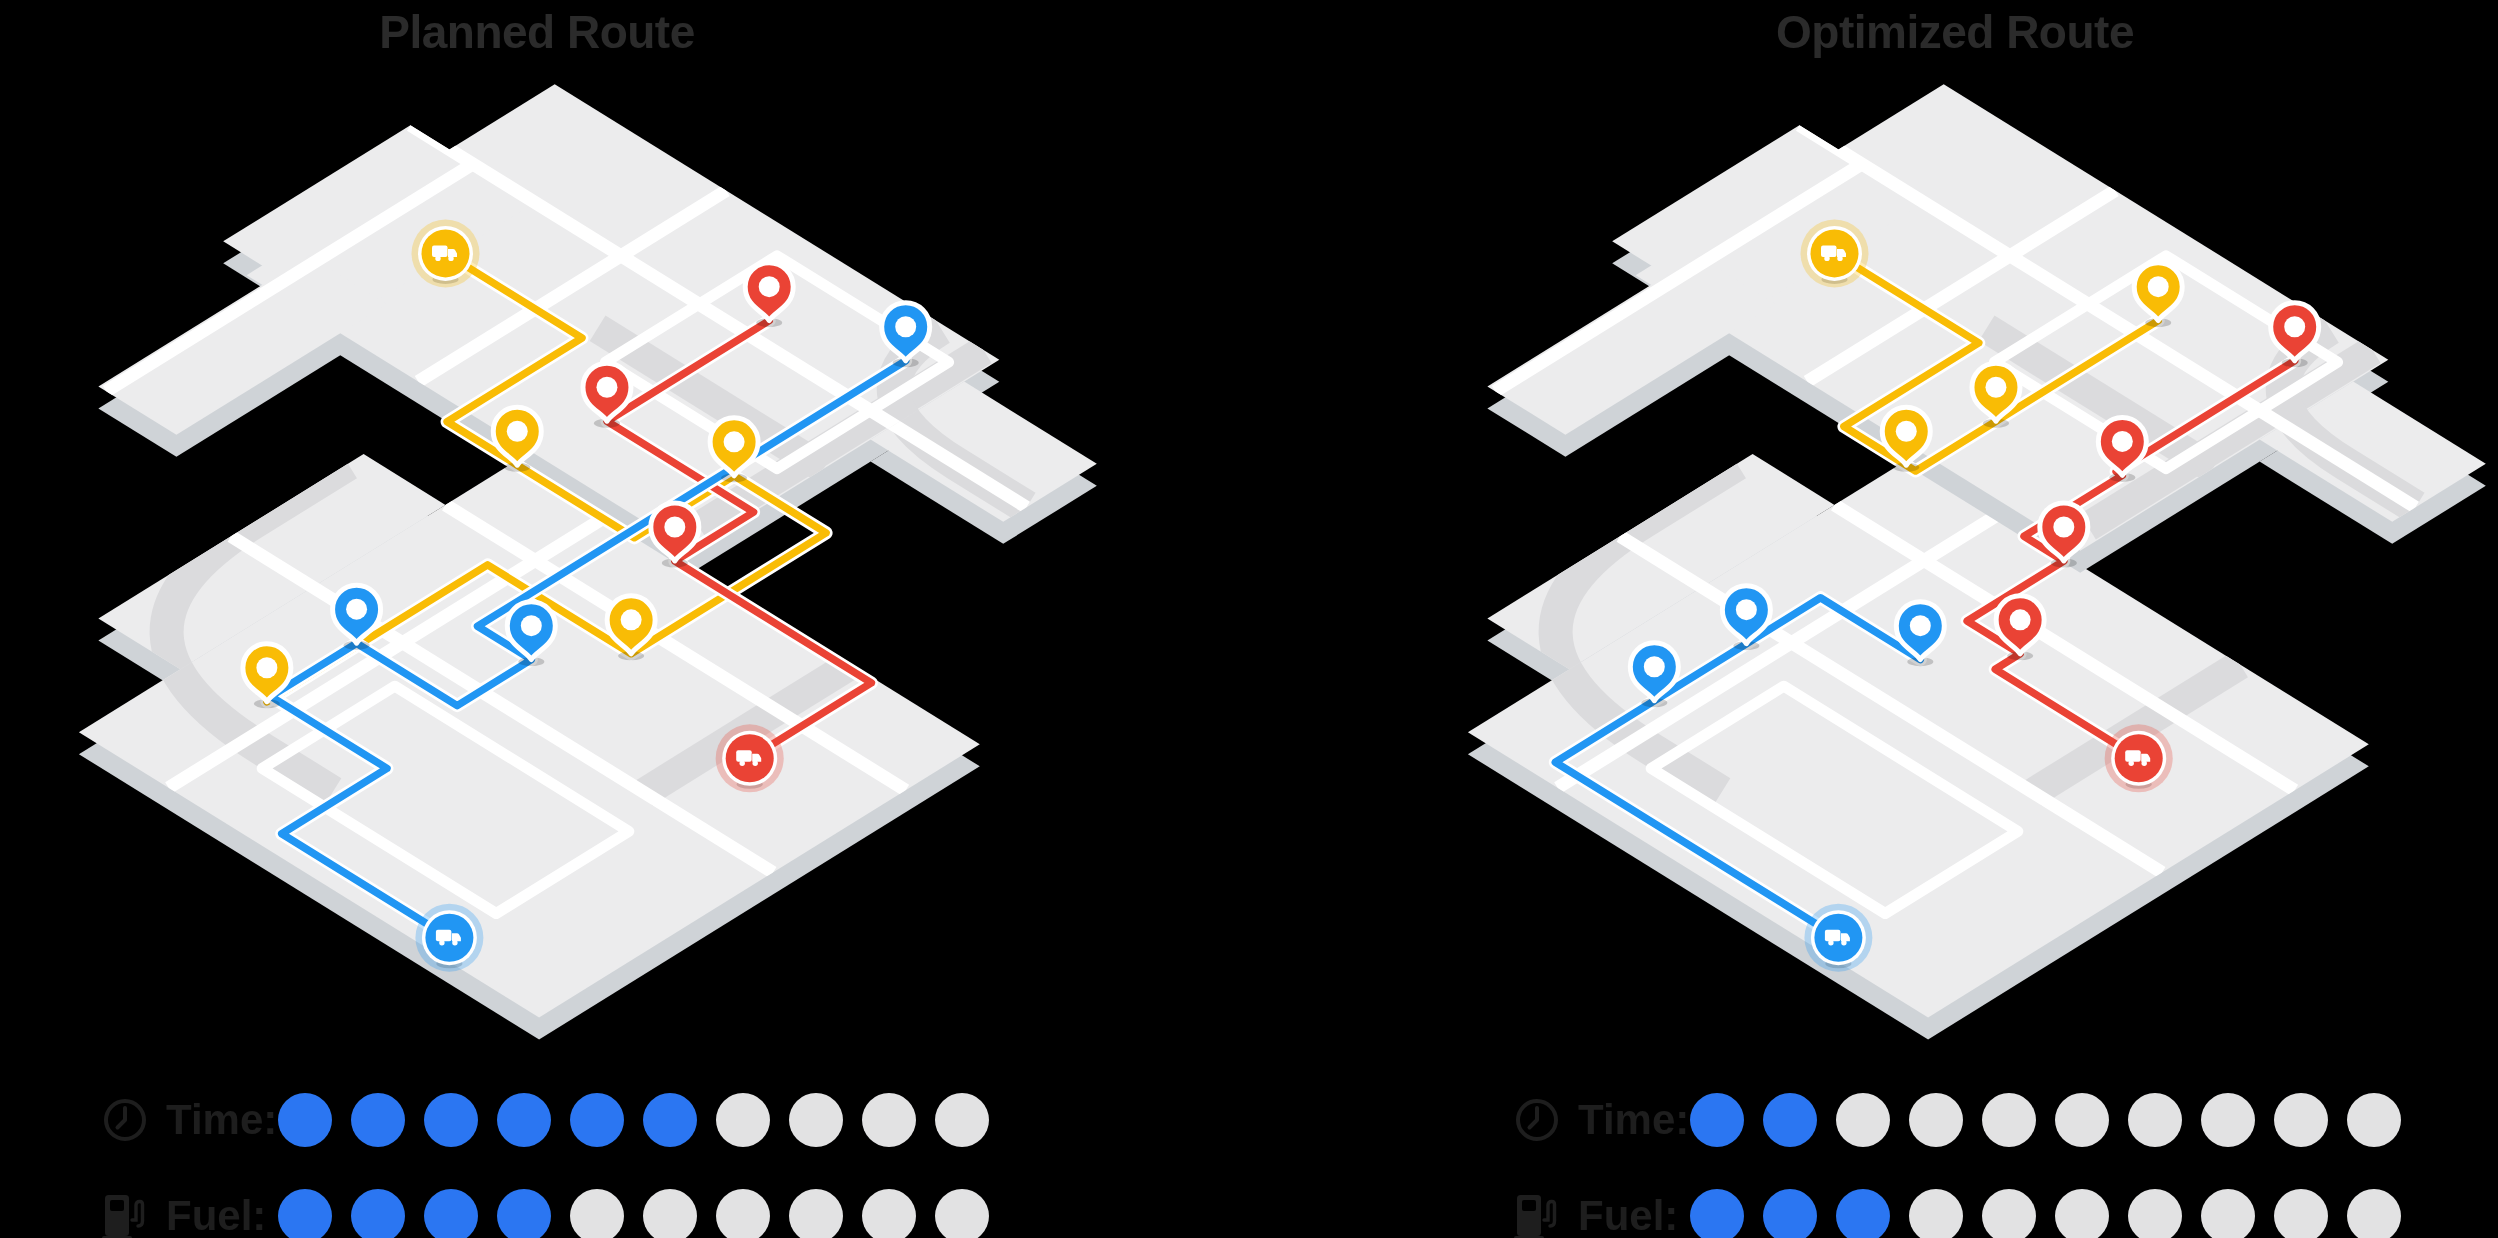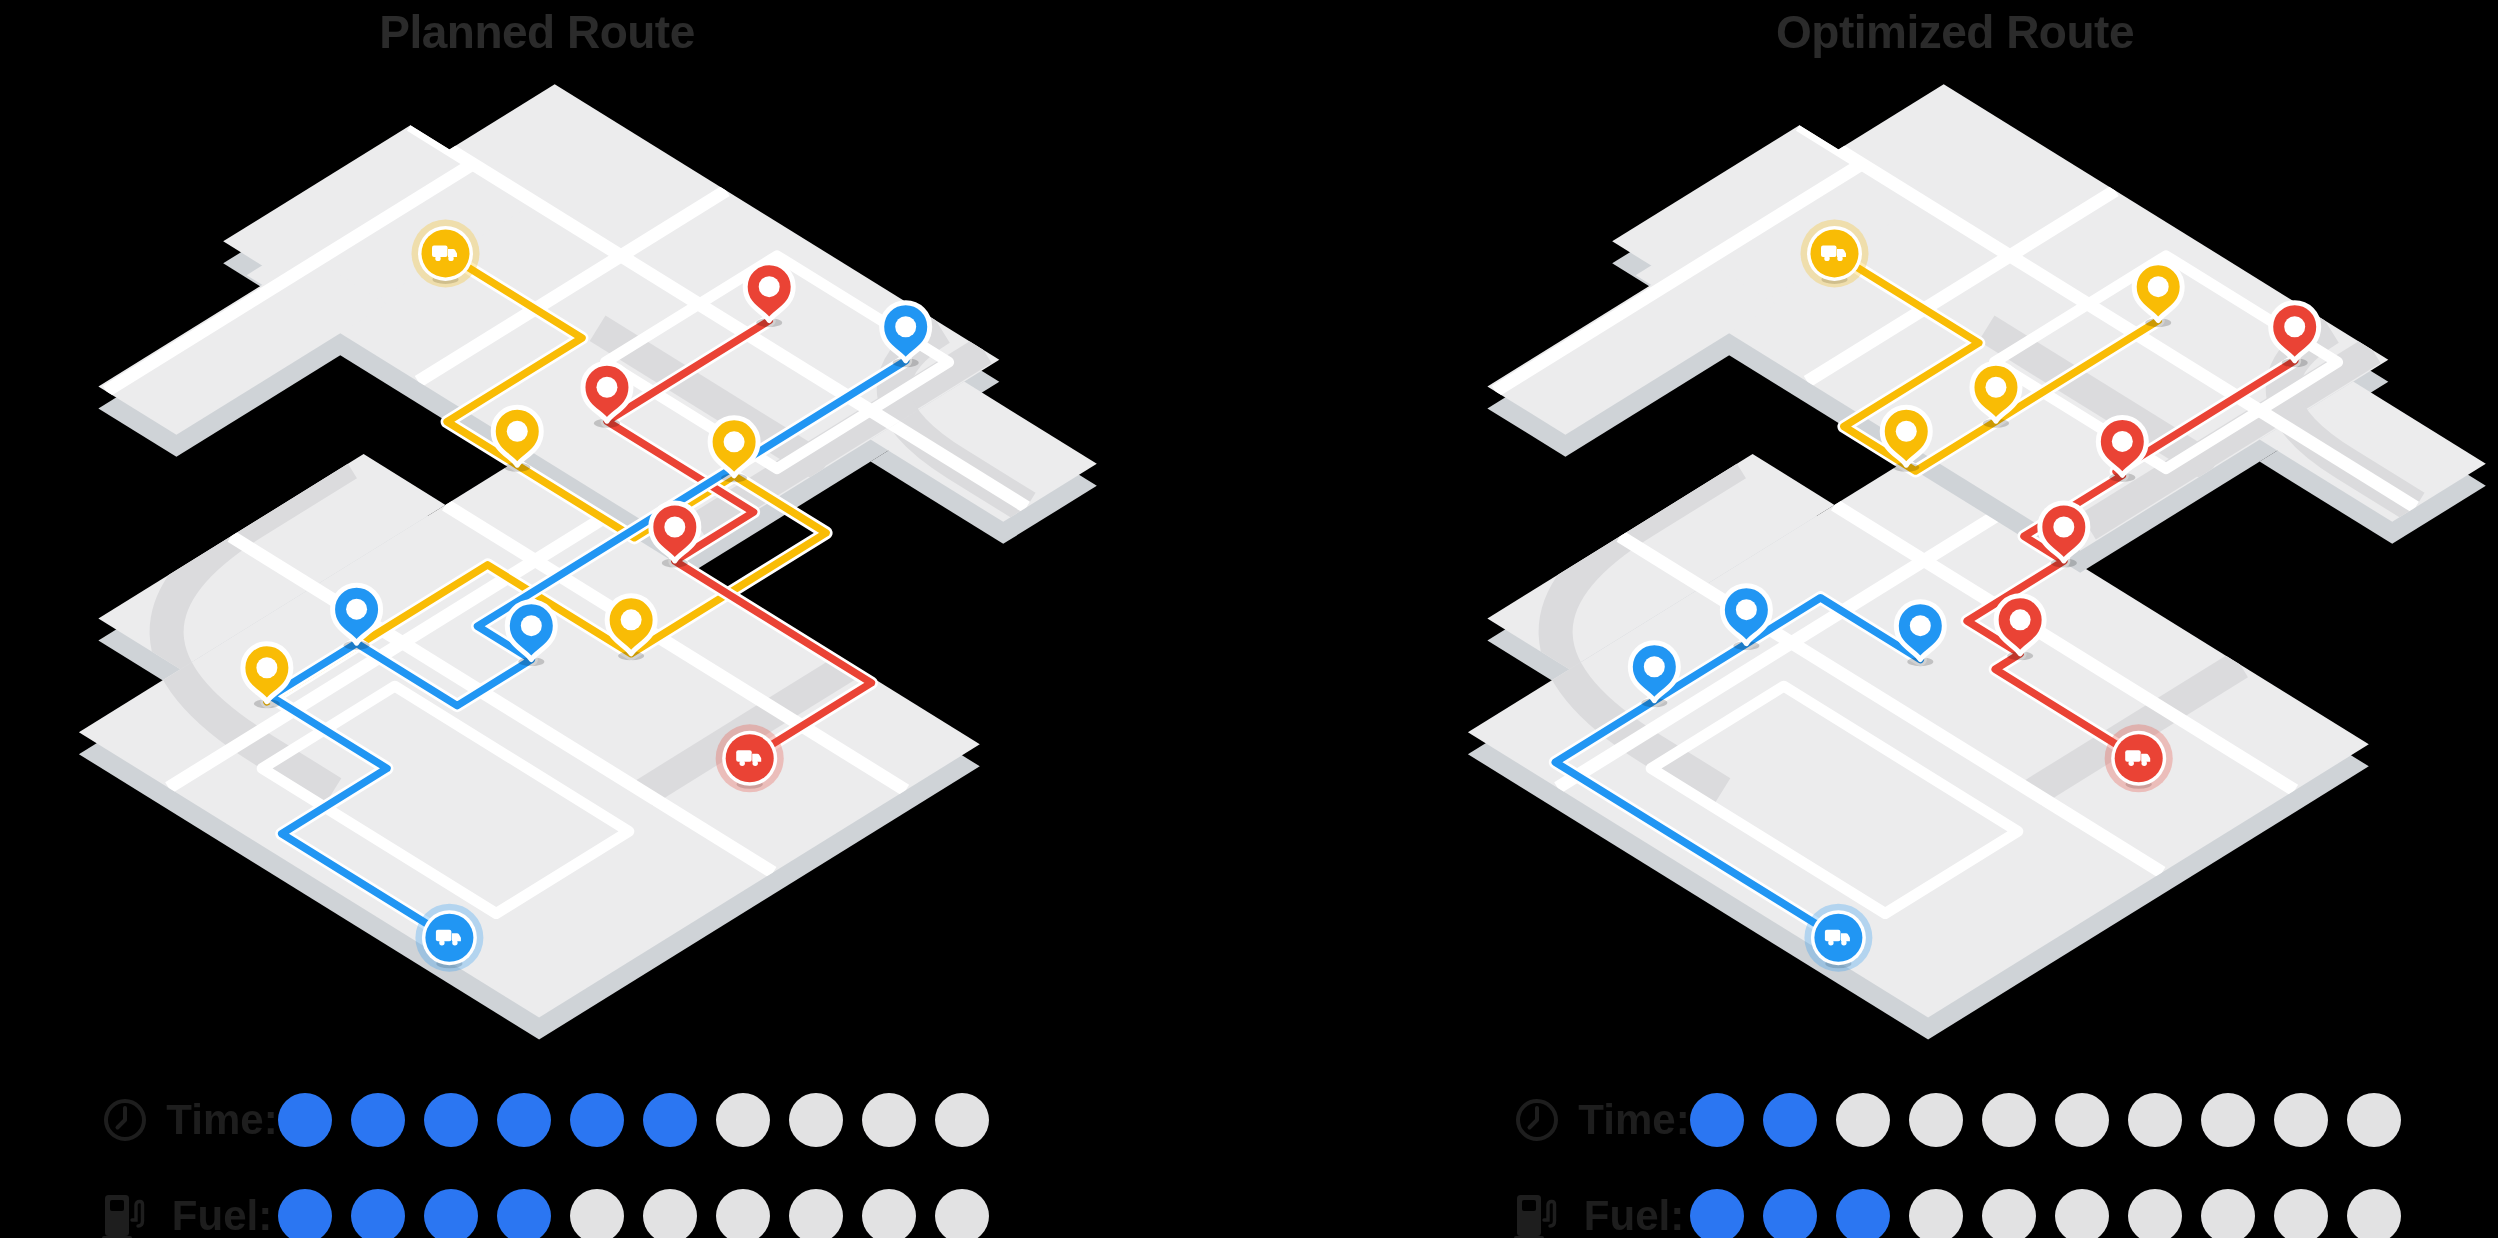--- a/index.html
+++ b/index.html
@@ -3,21 +3,21 @@
 <meta charset="utf-8">
 <style>
   html,body{margin:0;padding:0;background:#000;}
   body{width:2498px;height:1238px;position:relative;overflow:hidden;
        font-family:"Liberation Sans",sans-serif;}
   .panel{position:absolute;top:11px;width:1249px;height:1238px;}
   #panel-0{left:0;} #panel-1{left:1249px;}
   .map-title{position:absolute;top:-6px;transform:translateX(-50%);
              font-size:46px;font-weight:700;white-space:nowrap;letter-spacing:-.5px;}
   .map-svg{position:absolute;left:0;top:0;display:block;}
-  .ind{position:absolute;display:flex;align-items:center;height:56px;text-align:center;}
+  .ind{position:absolute;display:flex;align-items:center;height:56px;}
   .row-time{top:1081px;} .row-fuel{top:1177px;}
   .ind .icon{width:46px;height:52px;margin-right:18px;flex:none;}
   .ind .lbl{font-size:42px;font-weight:700;width:112px;flex:none;}
   .dots{display:flex;gap:19px;}
   .dot{width:54px;height:54px;border-radius:50%;flex:none;}
 </style>
 </head>
 <body style="background: rgb(0, 0, 0);">
 
 <div class="panel" id="panel-0">

